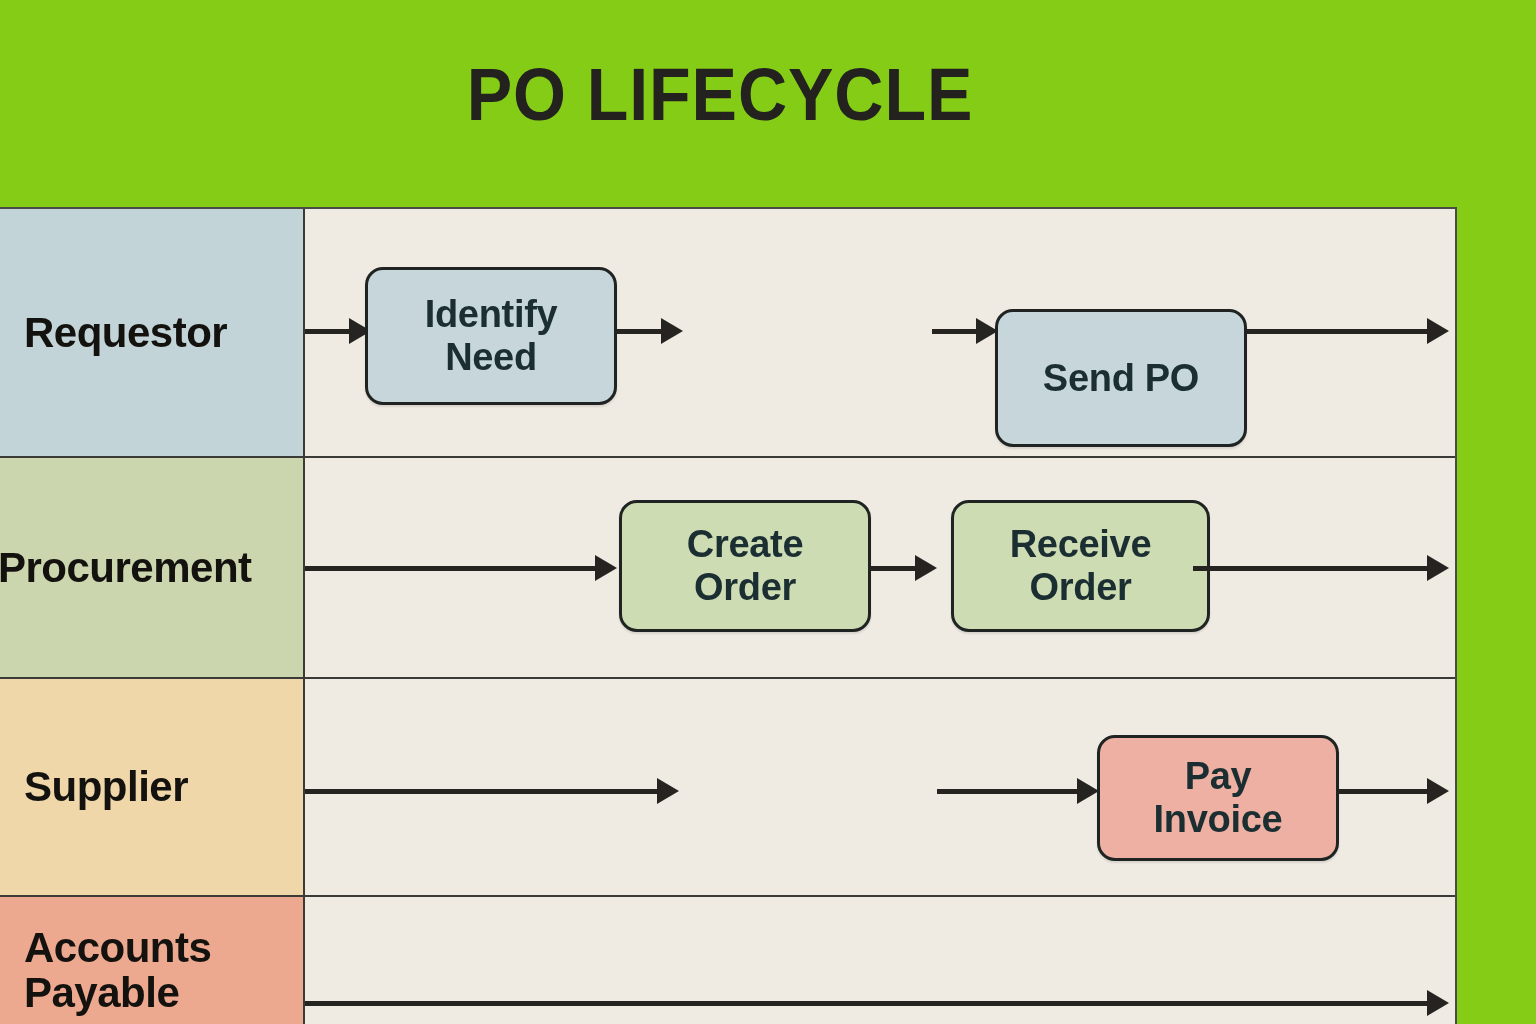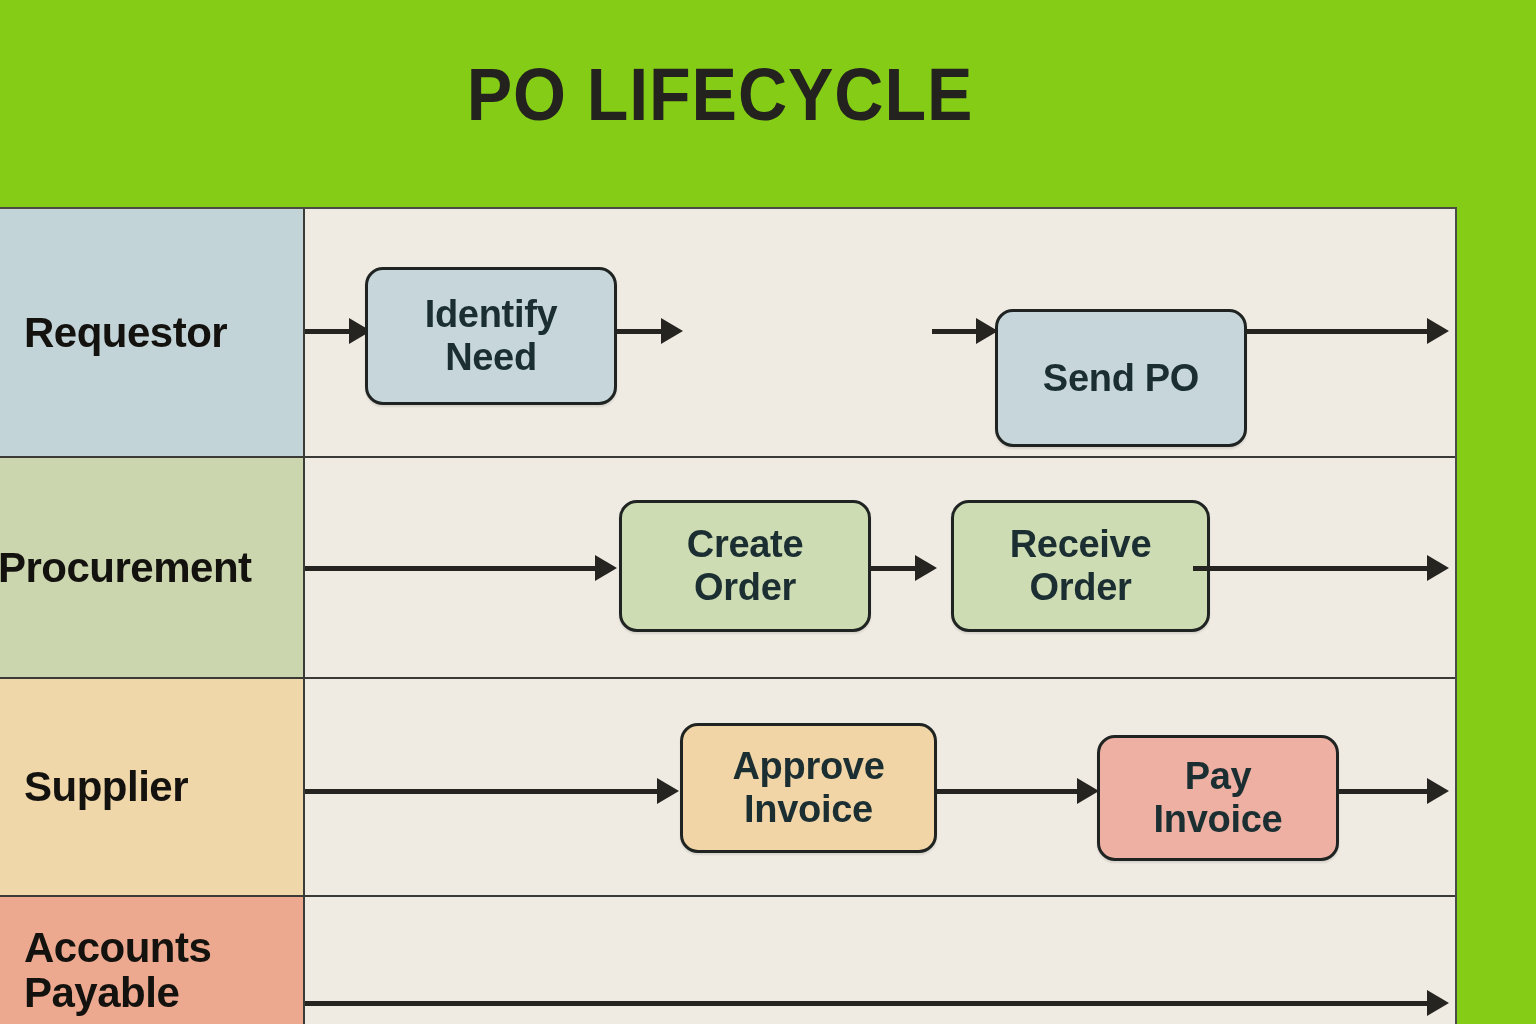--- a/index.html
+++ b/index.html
@@ -203,26 +203,20 @@
 
     <div class="lane" style="top:470px; height:218px;">
       <div class="lane-header" style="background:#f0d7aa;">
         <div class="lane-label">Supplier</div>
       </div>
       <div class="lane-body">
 
         <div class="conn" style="left:0px; top:110px; width:366px;"></div>
         <div class="arrowhead" style="left:352px; top:99px;"></div>
 
-        <div class="node" style="left:375px; top:44px; width:257px; height:130px; background:#f2d5a6;">
-          <div>
-            <span>Approve</span>
-            <span>Invoice</span>
-          </div>
-        </div>
 
         <div class="conn" style="left:632px; top:110px; width:155px;"></div>
         <div class="arrowhead" style="left:772px; top:99px;"></div>
 
         <div class="node" style="left:792px; top:56px; width:242px; height:126px; background:#edb0a2;">
           <div>
             <span>Pay</span>
             <span>Invoice</span>
           </div>
         </div>

